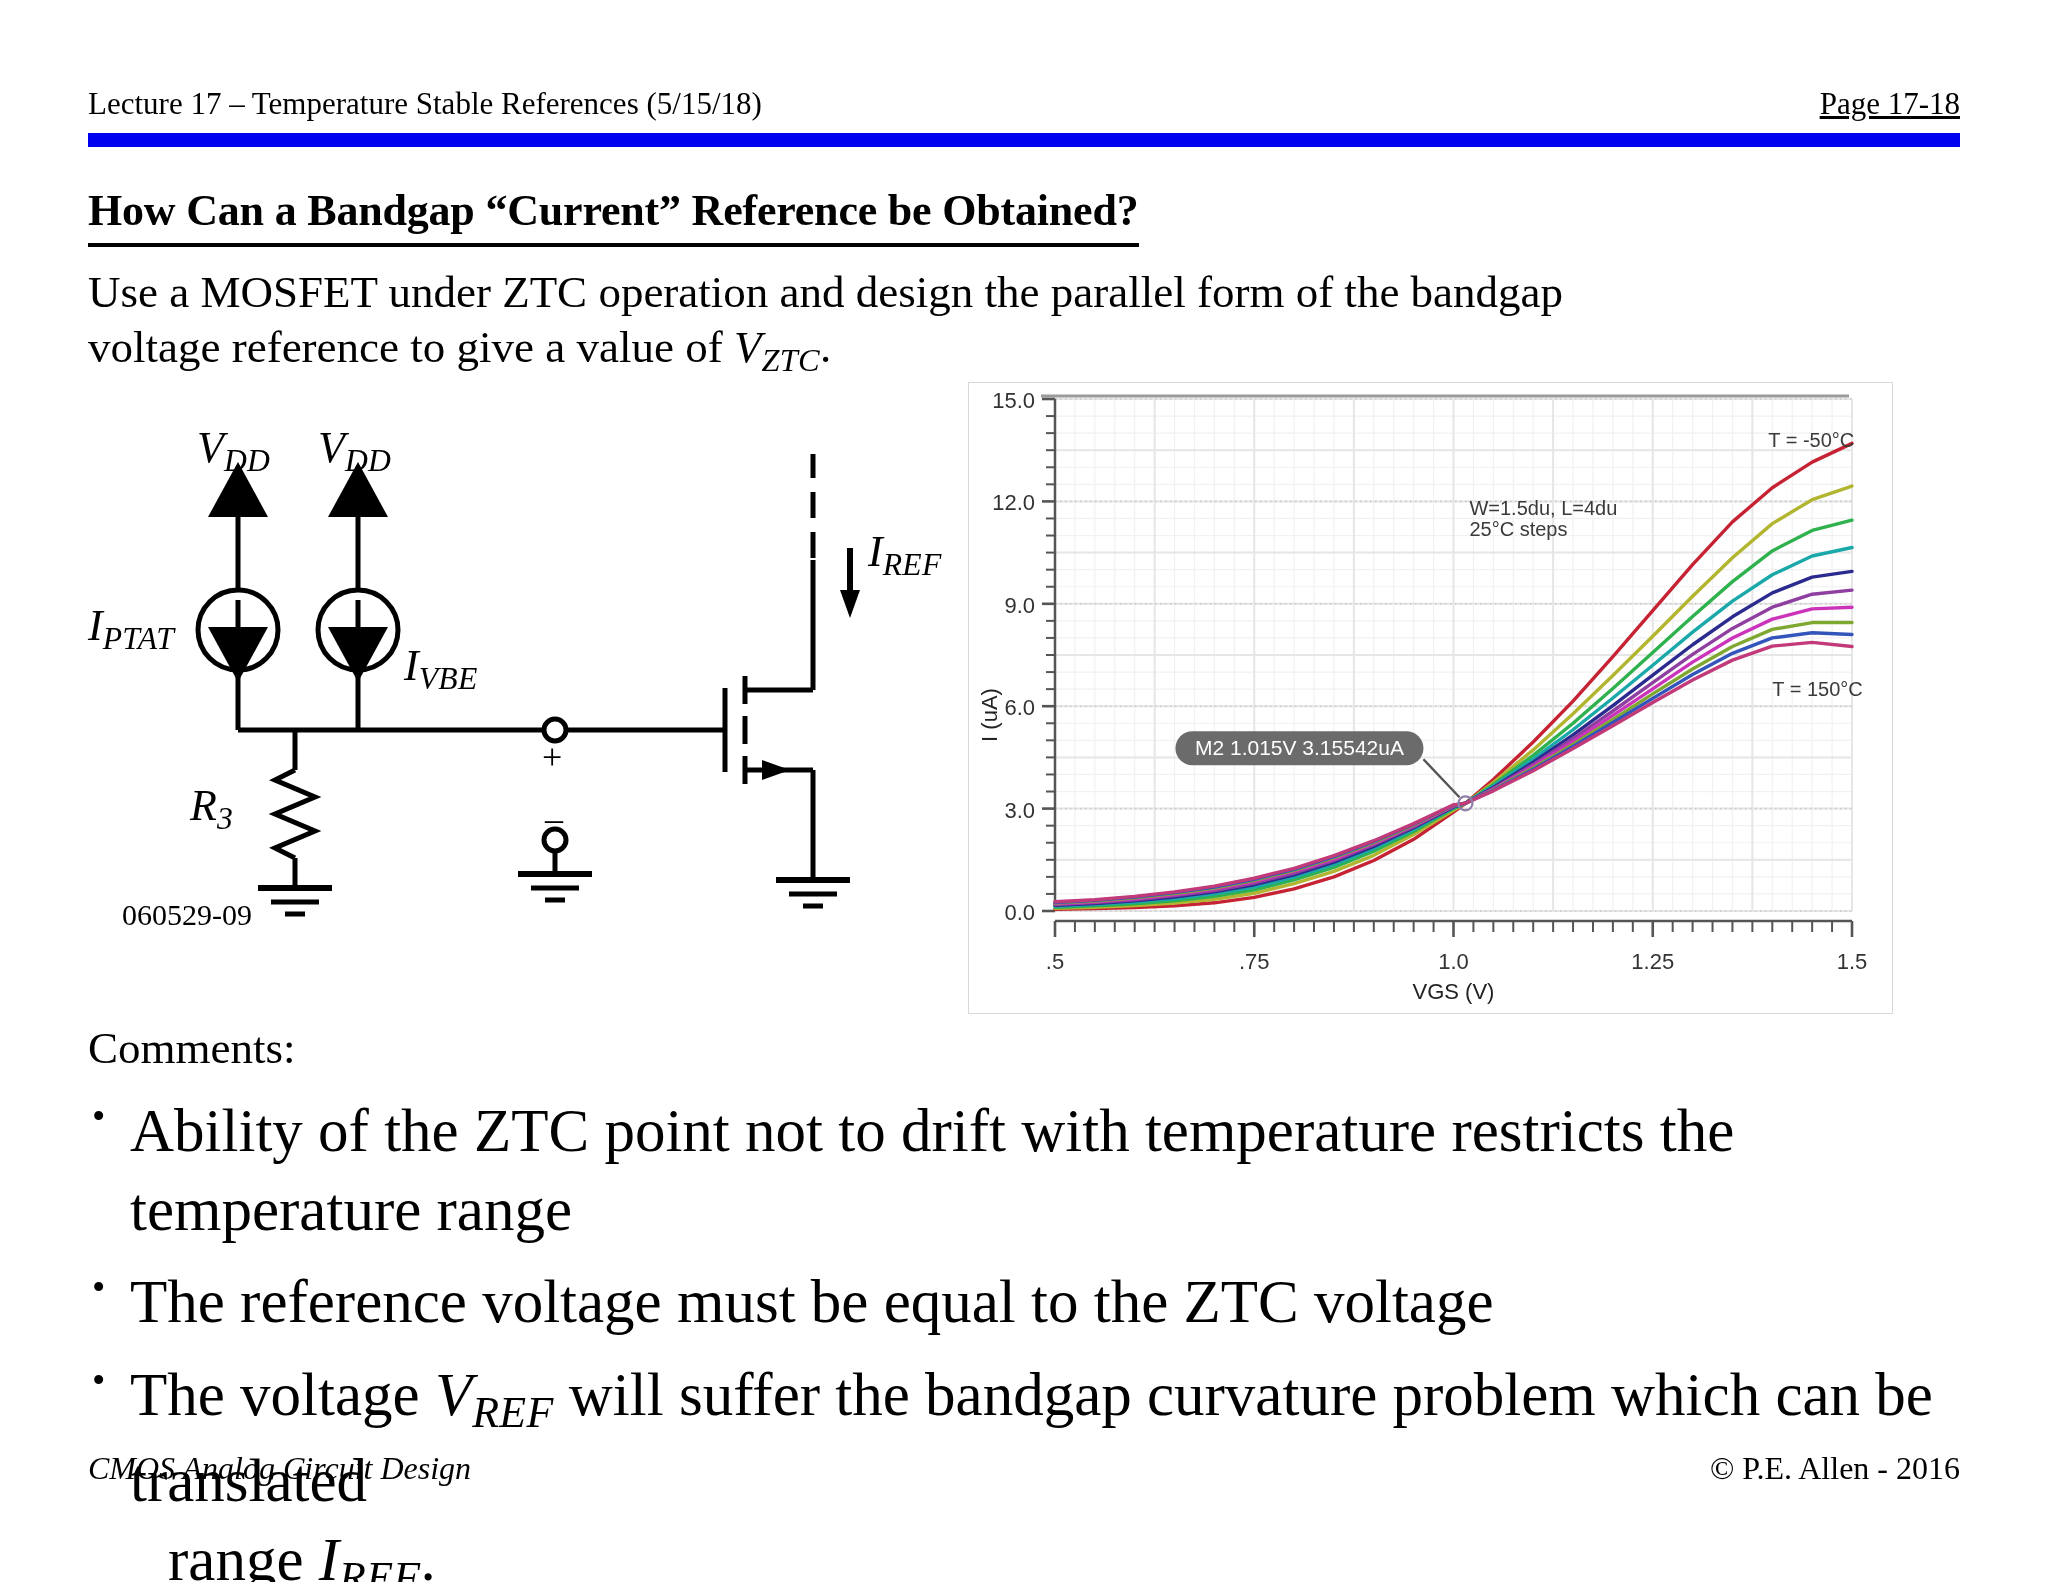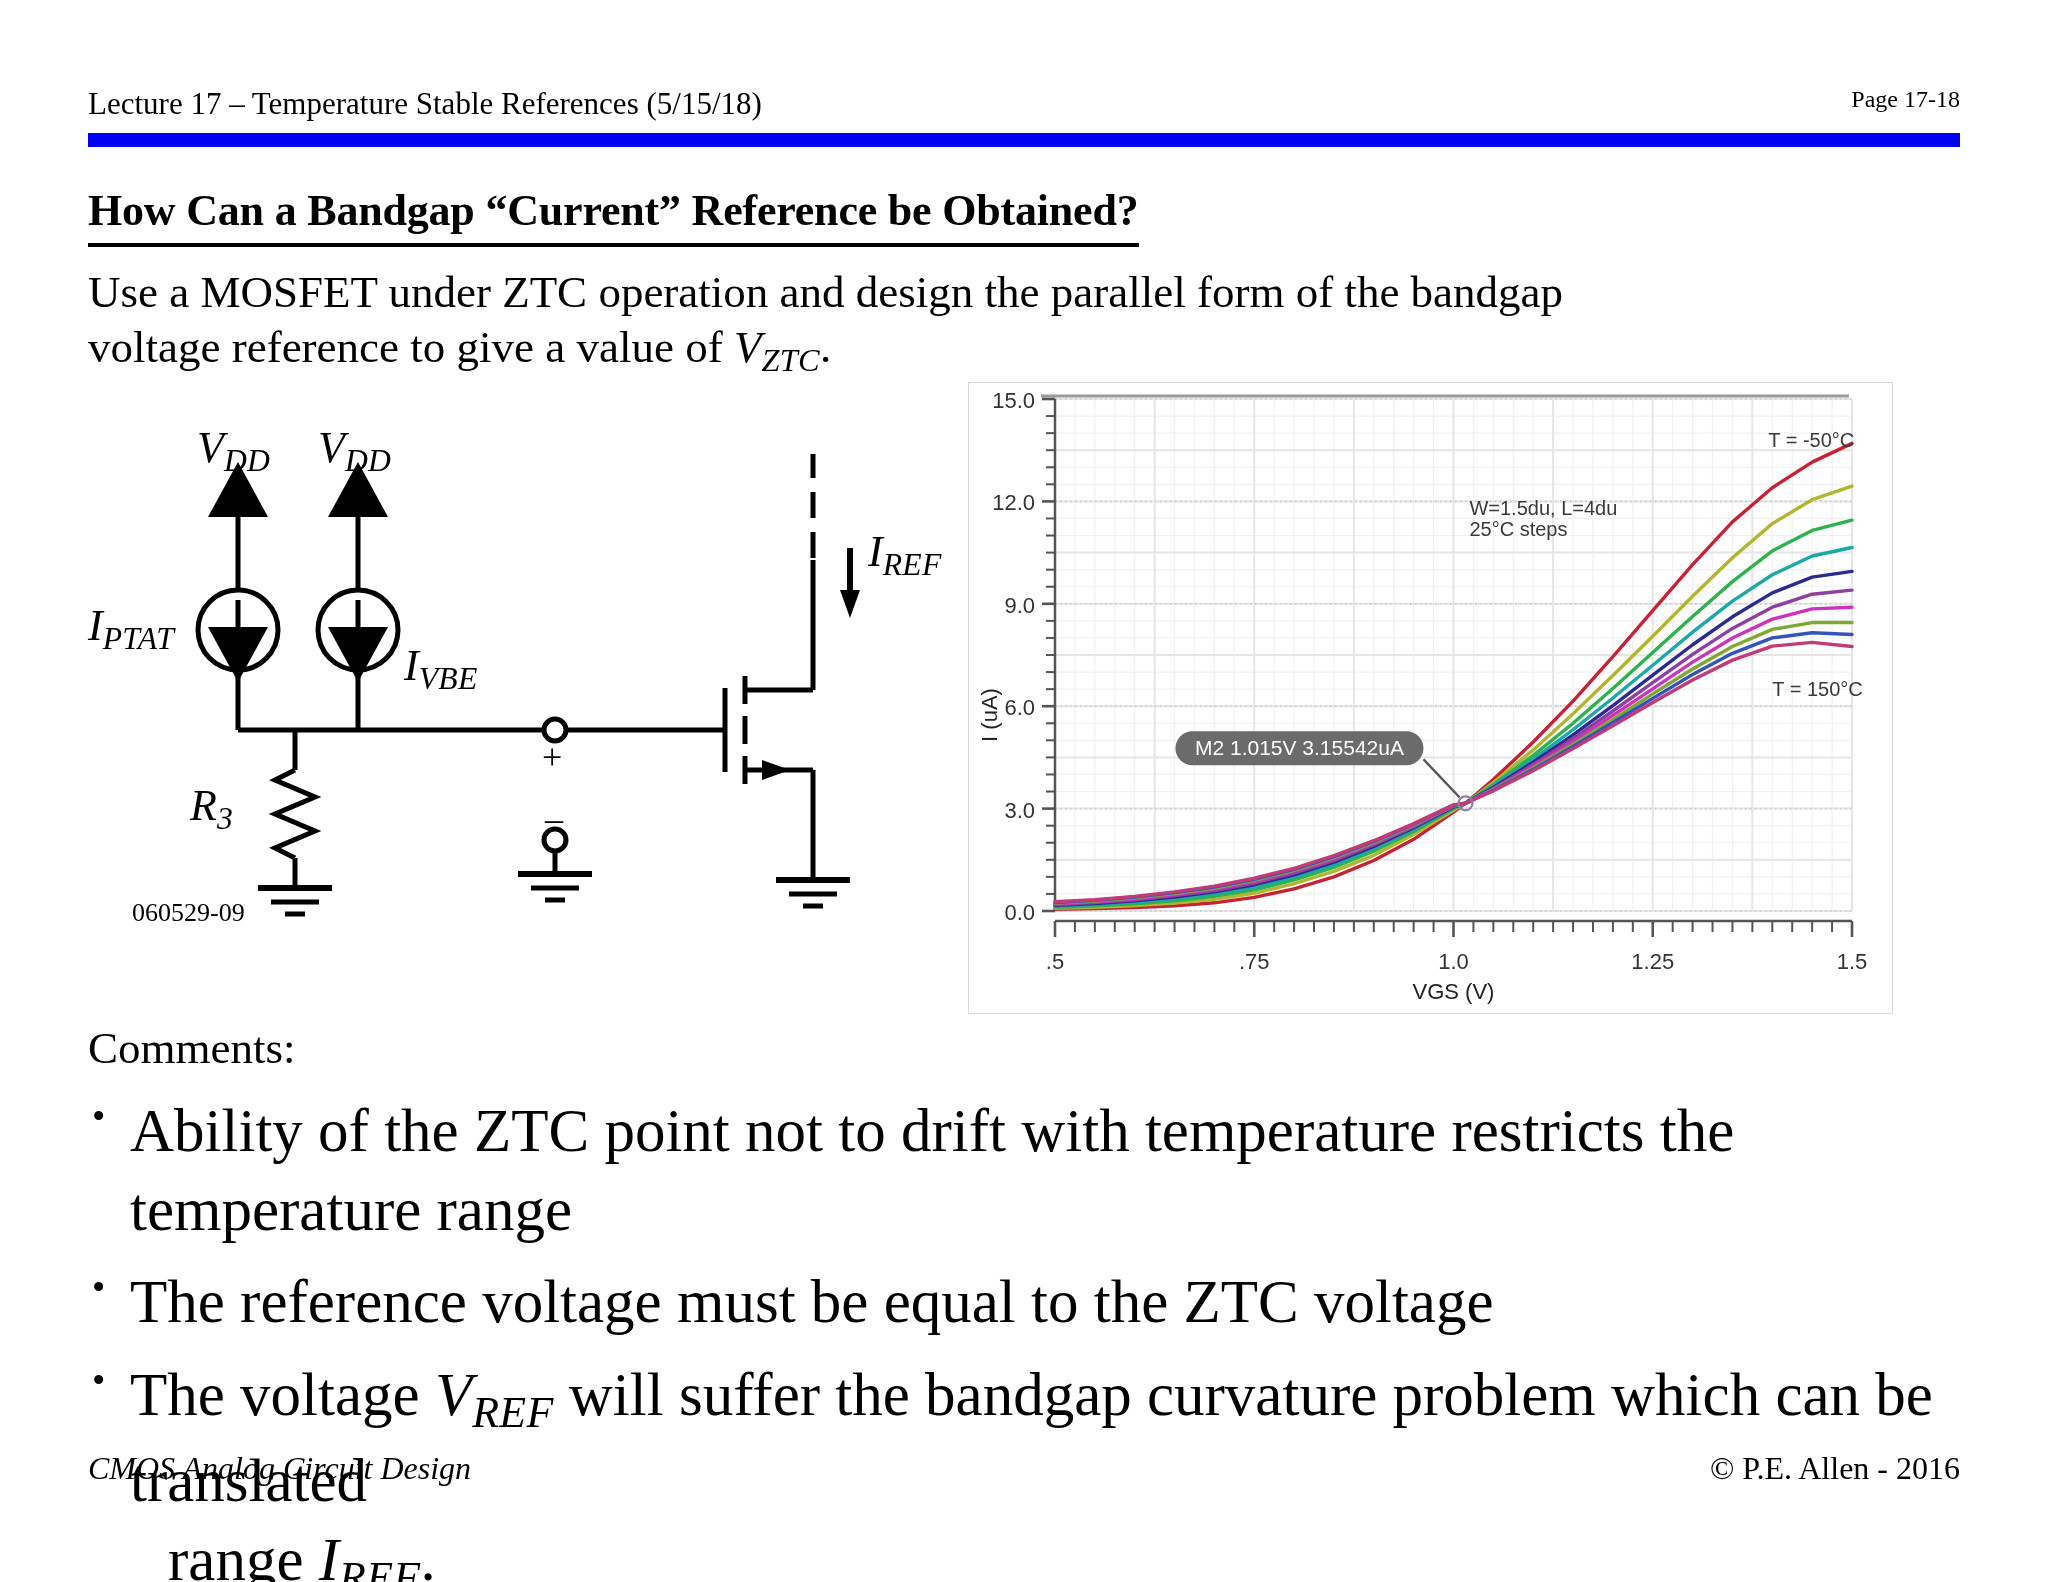--- a/index.html
+++ b/index.html
@@ -20,21 +20,21 @@
   .header {
     position: absolute;
     left: 88px;
     top: 86px;
     width: 1872px;
     display: flex;
     justify-content: space-between;
     align-items: flex-start;
   }
   .header-left { font-size: 31px; }
-  .header-right { font-size: 24px; }
+  .header-right { font-size: 31px; text-decoration: underline; }
 
   .blue-rule {
     position: absolute;
     left: 88px;
     top: 133px;
     width: 1872px;
     height: 14px;
     background: #0000f0;
   }
 
@@ -78,23 +78,23 @@
     position: absolute;
     left: 90px;
     top: 440px;
     width: 860px;
     height: 500px;
   }
   .circuit svg { display:block; }
 
   .cid {
     position: absolute;
-    left: 132px;
+    left: 122px;
     top: 898px;
-    font-size: 26px;
+    font-size: 30px;
   }
 
   
   .graph {
     position: absolute;
     left: 968px;
     top: 382px;
     width: 925px;
     height: 632px;
     background: #ffffff;

